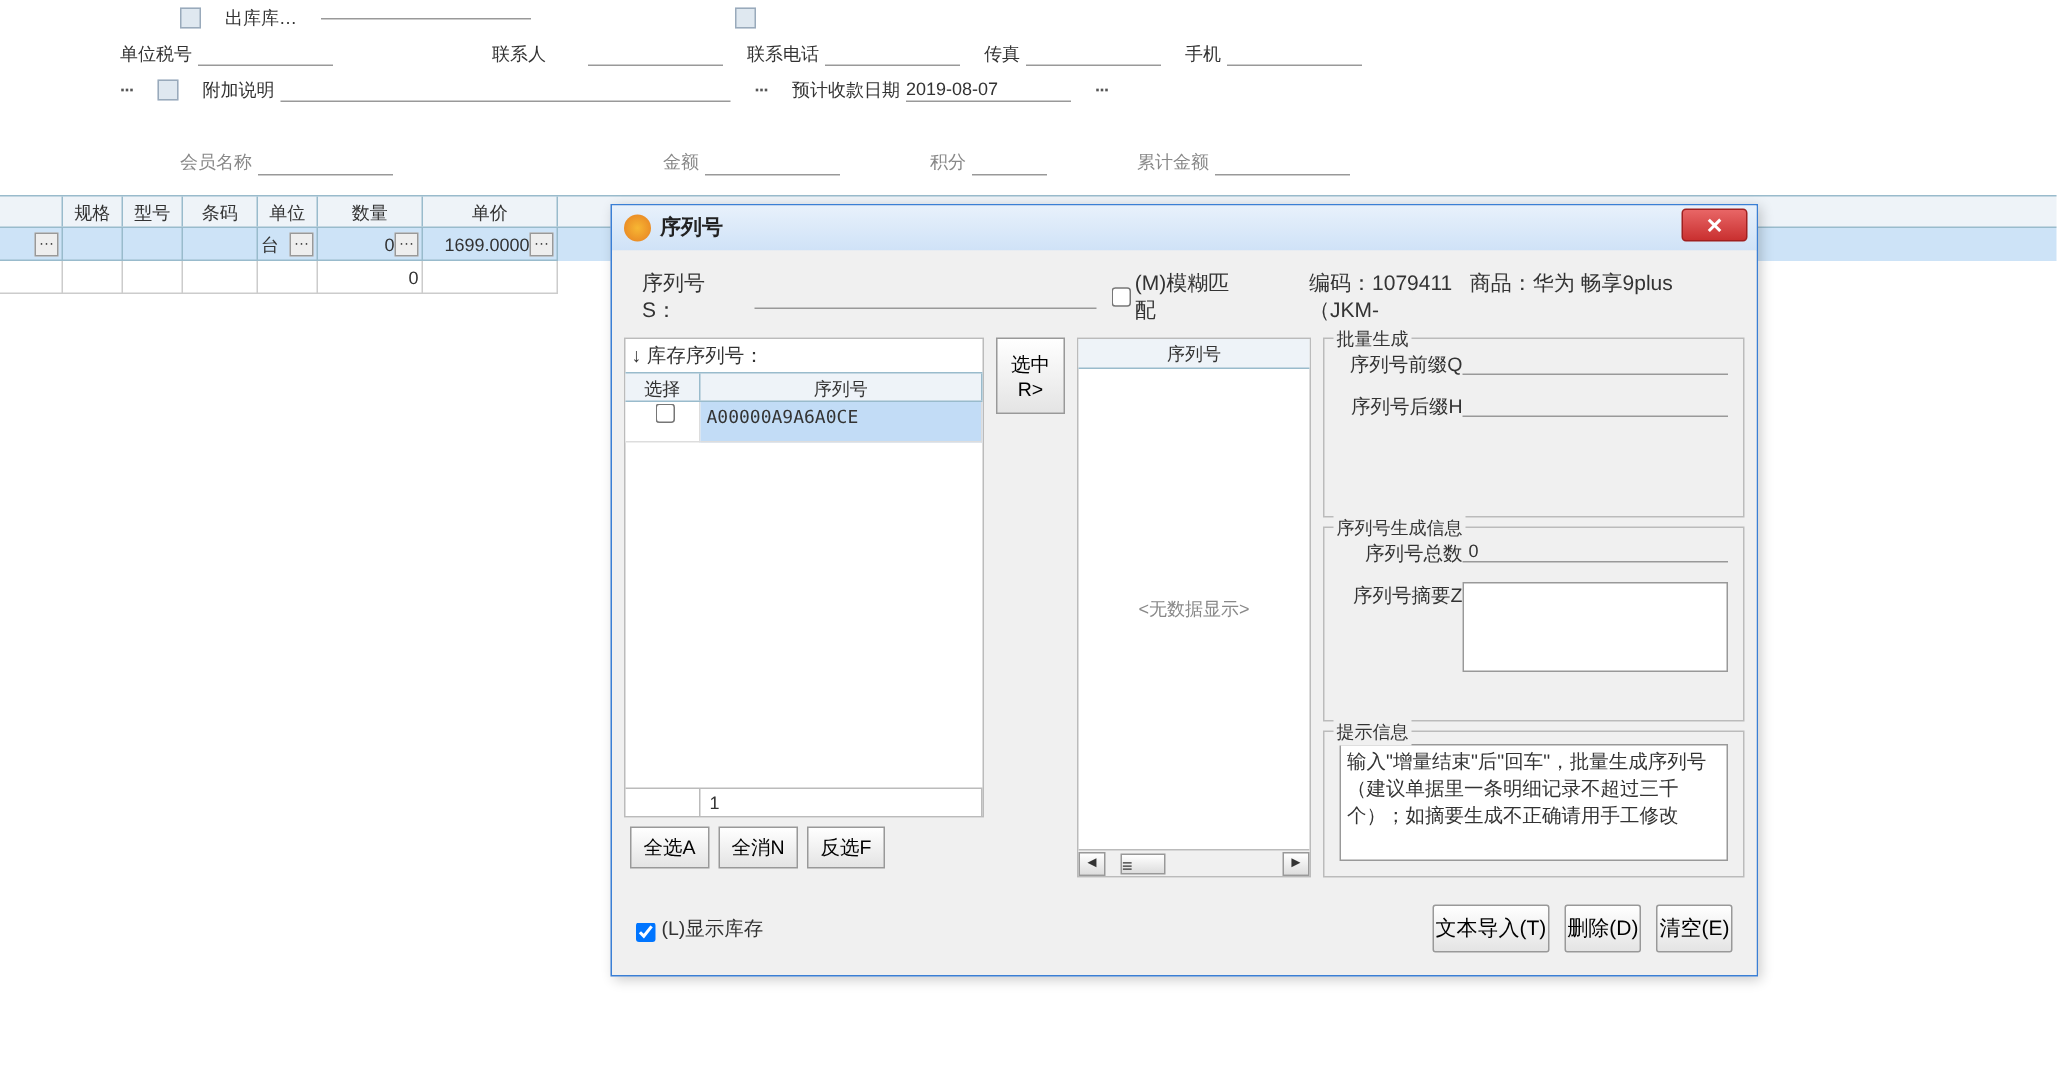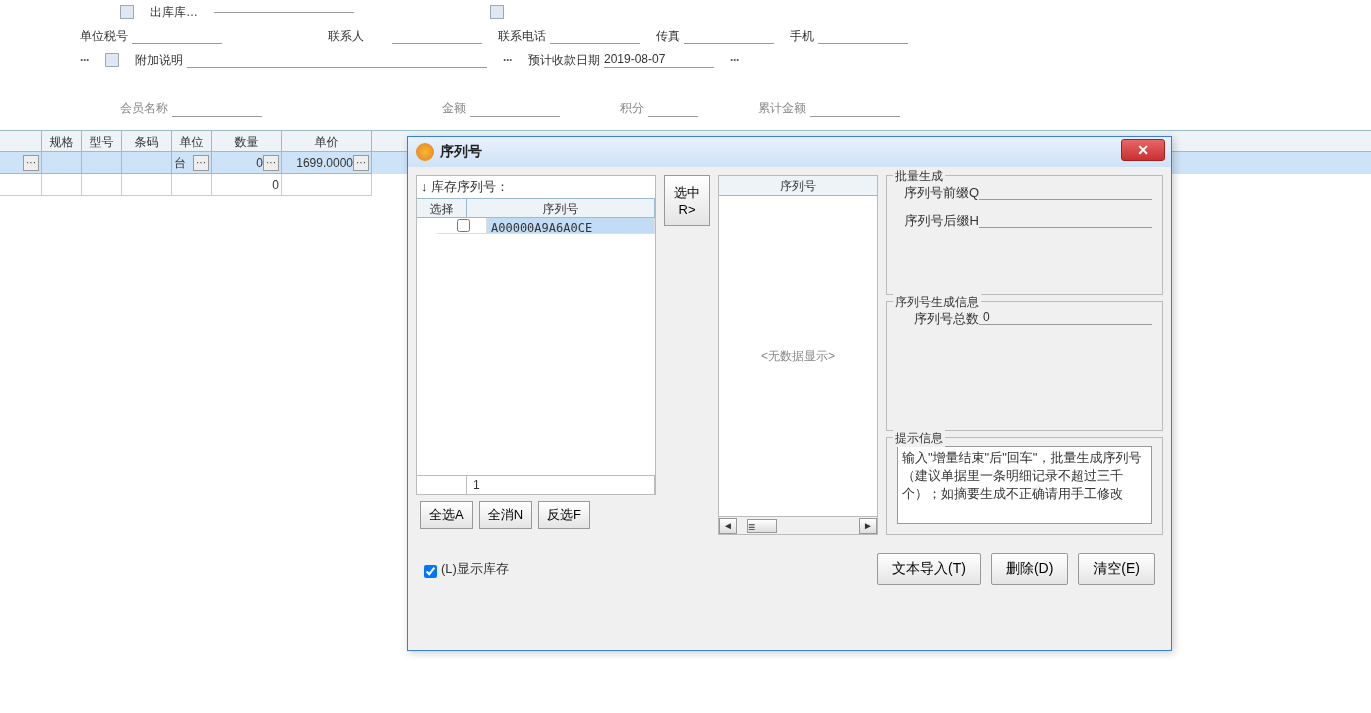--- a/index.html
+++ b/index.html
@@ -44,21 +44,21 @@
     .chkfuzzy input { width: 14px; height: 14px; }
     .info-text { font-size: 14px; margin-left: 30px; }
     
     .main-area { display: flex; gap: 8px; height: 360px; }
     
     
     .inv-panel { width: 240px; border: 1px solid #bbb; background: #fff; display: flex; flex-direction: column; }
     .inv-title { padding: 2px 4px; font-size: 13px; }
     .inv-grid-header { display: flex; background: #eef3f8; border-top: 1px solid #9bc; border-bottom: 1px solid #9bc; height: 20px; }
     .inv-grid-header > div { border-right: 1px solid #9bc; text-align: center; line-height: 20px; }
-    .inv-row { display: flex; height: 16px; background: #fff; margin-left: 20px; }
+    .inv-row { display: flex; height: 27px; background: #fff; }
     .inv-row > div { border-right: 1px solid #ddd; border-bottom: 1px solid #ddd; line-height: 20px; padding-left: 4px; }
     .inv-row.sel .serial { background: #c2dcf6; font-family: Consolas, monospace; color: #333; }
     .inv-footer { border-top: 1px solid #bbb; display: flex; }
     .inv-footer > div { border-right: 1px solid #bbb; padding: 2px 6px; }
     .inv-btns { display: flex; gap: 6px; padding: 6px 4px; }
     .inv-btns button { background: linear-gradient(#fff, #e4e4e4); border: 1px solid #999; padding: 4px 8px; font-size: 13px; }
     
     
     .middle-col { width: 46px; display: flex; align-items: flex-start; justify-content: center; }
     .sel-panel { width: 160px; border: 1px solid #bbb; background: #fff; display: flex; flex-direction: column; }
@@ -76,21 +76,21 @@
     .gfield { display: flex; align-items: flex-start; margin-bottom: 10px; }
     .gfield label { width: 82px; text-align: right; font-size: 13px; }
     .gfield .underline { border-bottom: 1px solid #999; flex: 1; height: 16px; }
     .gfield textarea { flex: 1; height: 60px; border: 1px solid #999; resize: none; }
     .gfield .tval { flex: 1; border-bottom: 1px solid #999; padding-left: 4px; }
     .tip-box { border: 1px solid #999; background: #fff; height: 78px; font-size: 13px; line-height: 1.4; padding: 2px 4px; }
     
     .bottom-row { display: flex; align-items: center; margin-top: 18px; gap: 10px; padding: 0 8px; }
     .bottom-row .spacer { flex: 1; }
     .bottom-row label { display: flex; align-items: flex-end; gap: 4px; font-size: 13px; }
-    .btn { background: linear-gradient(#fff, #e4e4e4); border: 1px solid #999; padding: 6px 14px; font-size: 14px; border-radius: 2px; }
+    .btn { background: linear-gradient(#fff, #e4e4e4); border: 1px solid #999; padding: 6px 1px; font-size: 14px; border-radius: 2px; }
   </style>
 </head>
 <body>
 
 <div class="bg-form">
   <div class="bg-row" style="padding-left:120px;">
     <span class="bg-icon"></span>
     <span>出库库…</span>
     <span class="underline" style="border-bottom:1px solid #999;width:140px;display:inline-block;"></span>
     <span style="margin-left:120px;" class="bg-icon"></span>
@@ -193,20 +193,32 @@
   </div>
 </div>
 
 <div class="dialog">
   <div class="titlebar">
     <span class="ticon"></span>
     <span class="ttext">序列号</span>
     <div class="close-btn">✕</div>
   </div>
   <div class="dlg-body">
+    <div class="top-row">
+      <label>序列号S：</label>
+      <input class="sinput" style="">
+      <label class="chkfuzzy">
+          <input type="checkbox" style="">
+          <span>(M)模糊匹配</span>
+        </label>
+      <span class="info-text">
+        <span>编码：</span><span>1079411</span>&nbsp;&nbsp;
+        <span>商品：</span><span>华为 畅享9plus （JKM-</span>
+      </span>
+    </div>
 
     <div class="main-area">
 
       <div style="display:flex;flex-direction:column;">
         <div class="inv-panel" style="flex:1;">
           <div class="inv-title">↓ 库存序列号：</div>
           <div class="inv-grid-header">
             <div style="width:50px;">选择</div>
             <div style="flex:1;">序列号</div>
           </div>
@@ -253,20 +265,24 @@
               <label>序列号后缀H</label>
               <span class="underline"></span>
             </div>
         </div>
         <div class="group" style="height:130px;">
           <span class="legend">序列号生成信息</span>
           <div class="gfield">
               <label>序列号总数</label>
               <span class="tval">0</span>
             </div>
+          <div class="gfield" style="align-items:flex-start;">
+              <label>序列号摘要Z</label>
+              <textarea style=""></textarea>
+            </div>
         </div>
         <div class="group" style="flex:1;">
           <span class="legend">提示信息</span>
           <div class="tip-box">输入"增量结束"后"回车"，批量生成序列号（建议单据里一条明细记录不超过三千个）；如摘要生成不正确请用手工修改</div>
         </div>
       </div>
     </div>
 
     <div class="bottom-row">
       <label>

